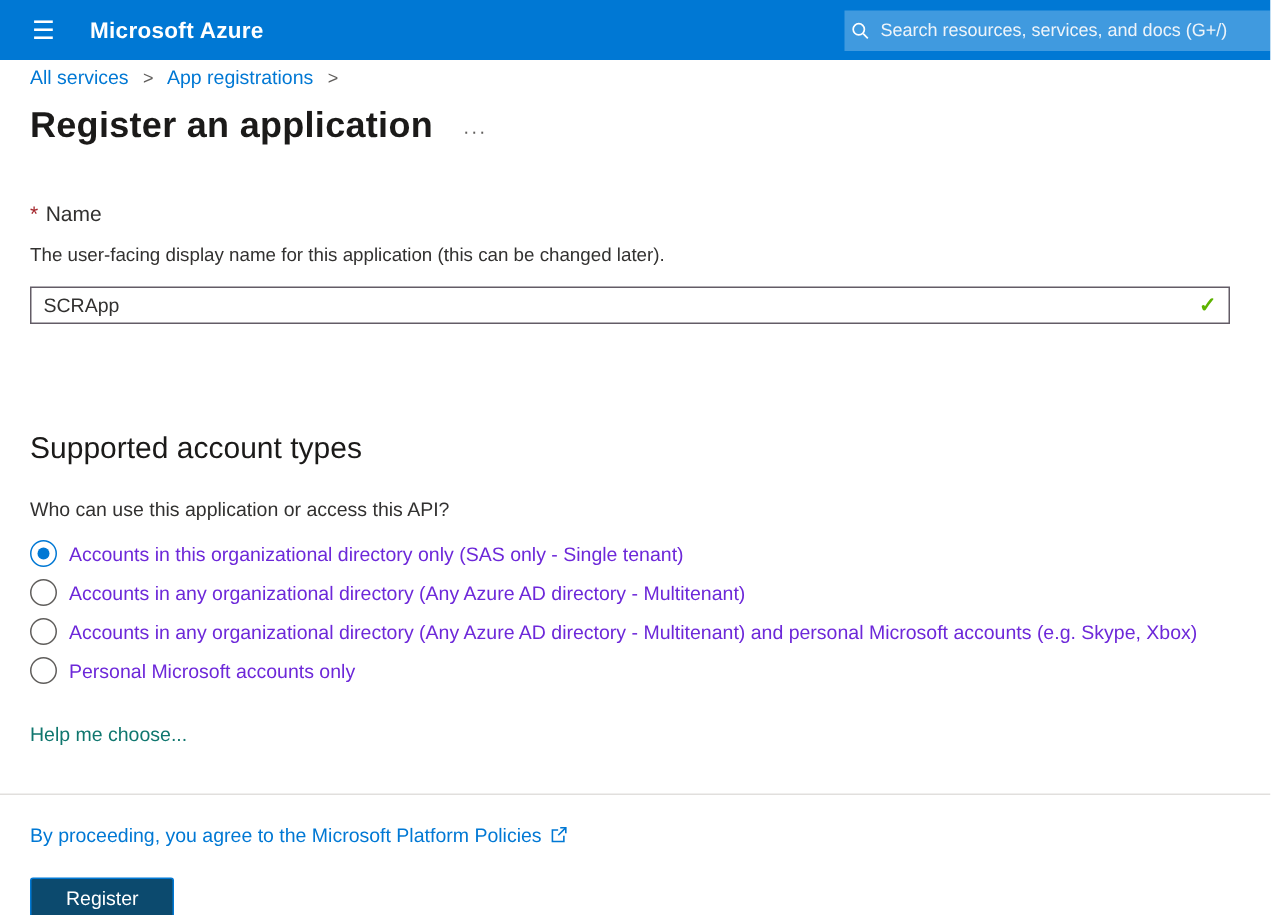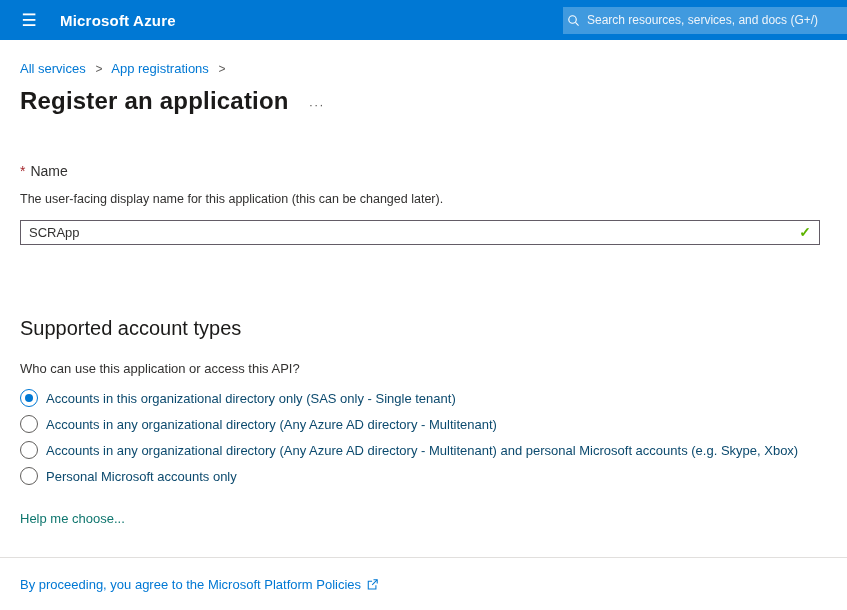--- a/index.html
+++ b/index.html
@@ -58,21 +58,20 @@
     width: 100%;
     font-family: inherit;
   }
   .search-input::placeholder { color: #eef4fa; opacity: 1; }
 
   
   .breadcrumb {
     padding: 4px 20px 0 20px;
     font-size: 13px;
     line-height: 16px;
-    margin-top: 17px;
   }
   .breadcrumb a { color: #0078d4; text-decoration: none; cursor: pointer; }
   .breadcrumb .sep { color: #605e5c; margin: 0 6px; font-size: 12px; }
 
   
   .title-row {
     padding: 10px 20px 0 20px;
     display: flex;
     align-items: center;
   }
@@ -88,21 +87,21 @@
     color: #605e5c;
     font-size: 13px;
     margin-left: 20px;
     letter-spacing: 1px;
     cursor: pointer;
     padding-top: 6px;
   }
 
   
   .name-label {
-    margin: 48px 20px 0 20px;
+    margin: 36px 20px 0 20px;
     font-size: 14px;
     color: #323130;
   }
   .required { color: #a4262c; margin-right: 5px; }
   .help-text {
     margin: 13px 20px 0 20px;
     font-size: 12.5px;
     color: #323130;
   }
   .input-wrap {
@@ -158,21 +157,21 @@
     background: #fff;
   }
   .radio.selected { border-color: #0078d4; }
   .radio.selected::after {
     content: "";
     position: absolute;
     inset: 4px;
     border-radius: 50%;
     background: #0078d4;
   }
-  .radio-label { font-size: 13px; color: #0c4a6e; }
+  .radio-label { font-size: 13px; color: #6d28d9; }
 
   .help-link {
     display: inline-block;
     margin: 22px 20px 0 20px;
     font-size: 13px;
     color: #0f766e;
     text-decoration: none;
     cursor: pointer;
   }
 

